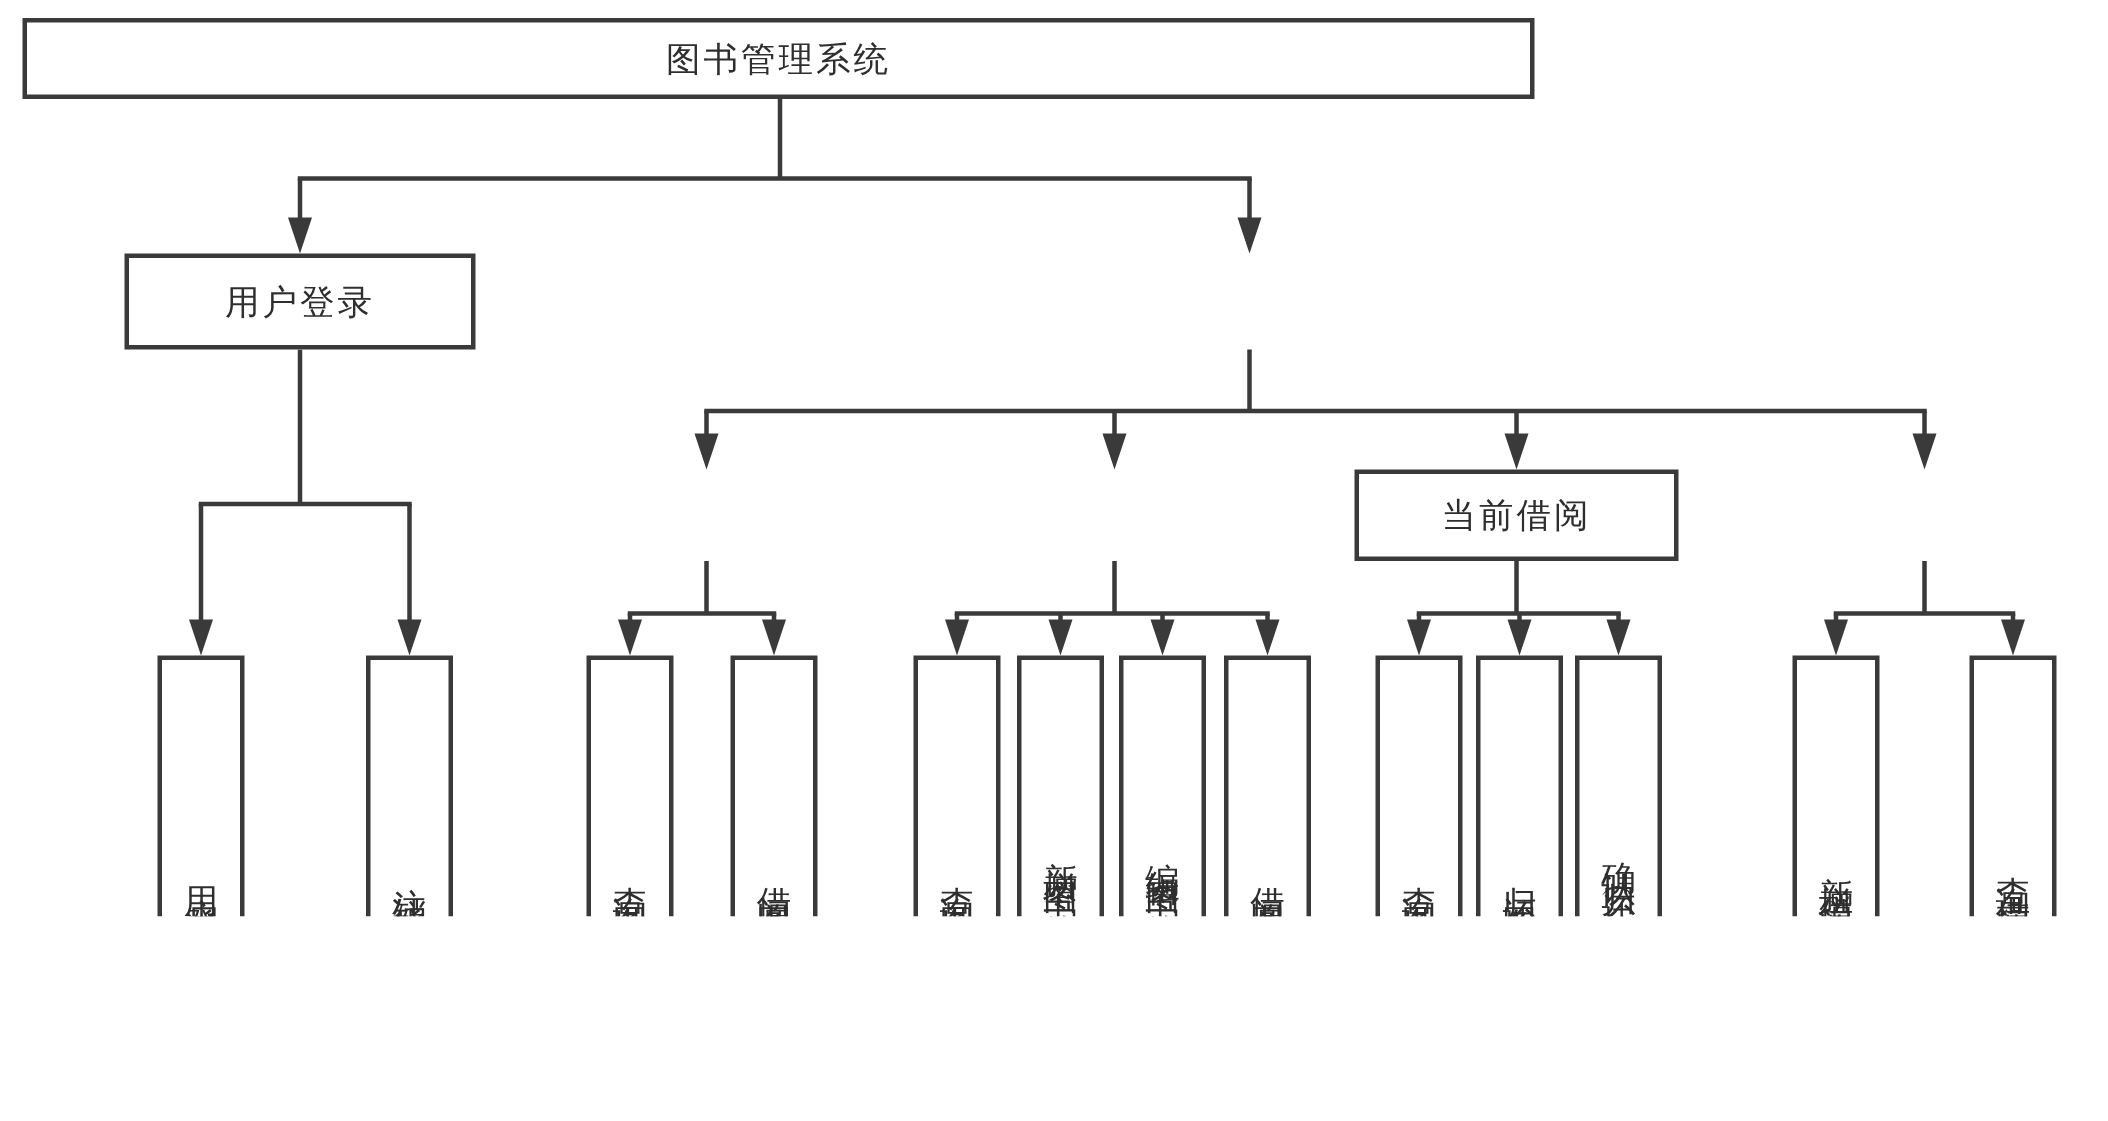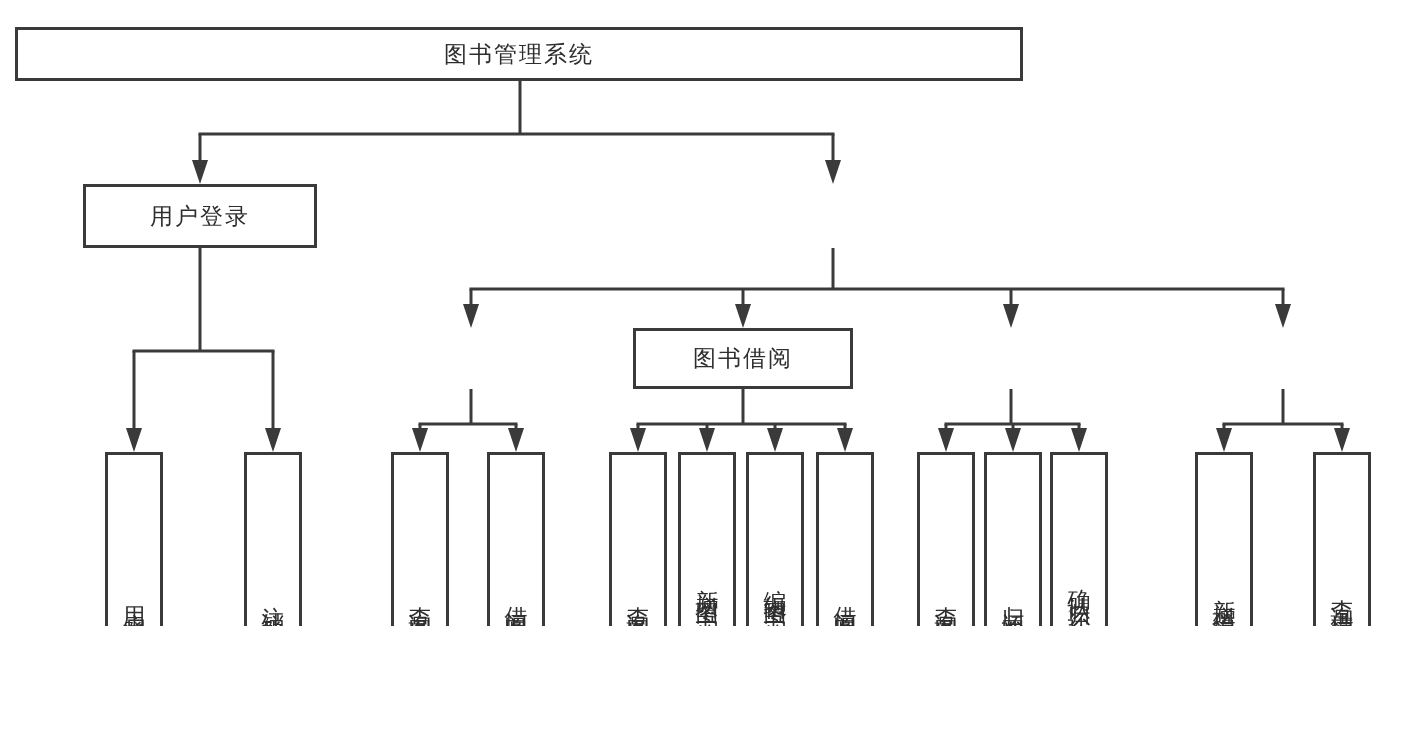--- a/index.html
+++ b/index.html
@@ -9,21 +9,20 @@
     --bg:#ffffff;
     --watermark:#a4a9b3;
   }
   html,body{margin:0;padding:0;background:#fff;}
   .canvas{
     position:relative;
     width:1405px;height:611px;
     background:var(--bg);
     font-family:"Liberation Sans",sans-serif;
     overflow:hidden;
-    margin-top:15px;
   }
   .canvas svg{position:absolute;left:0;top:0;z-index:0;}
   .hbox,.vbox{
     position:absolute;
     box-sizing:border-box;
     border:3px solid var(--border);
     background:#fff;
     display:flex;align-items:center;justify-content:center;
     color:var(--text);
     z-index:1;
@@ -116,22 +115,22 @@
     </svg>
 
   <div class="hbox p-root">
     <span>图书管理系统</span>
   </div>
 
   <div class="hbox p-login">
     <span>用户登录</span>
   </div>
 
-  <div class="hbox p-l3-2">
-    <span>图书借阅</span>
+  <div class="hbox p-l3-3">
+    <span>当前借阅</span>
   </div>
 
   <div class="vbox p-v1">
     <span class="vtext">用户登录</span>
   </div>
   <div class="vbox p-v2">
     <span class="vtext">注销登录</span>
   </div>
 
   <div class="vbox p-v3">

